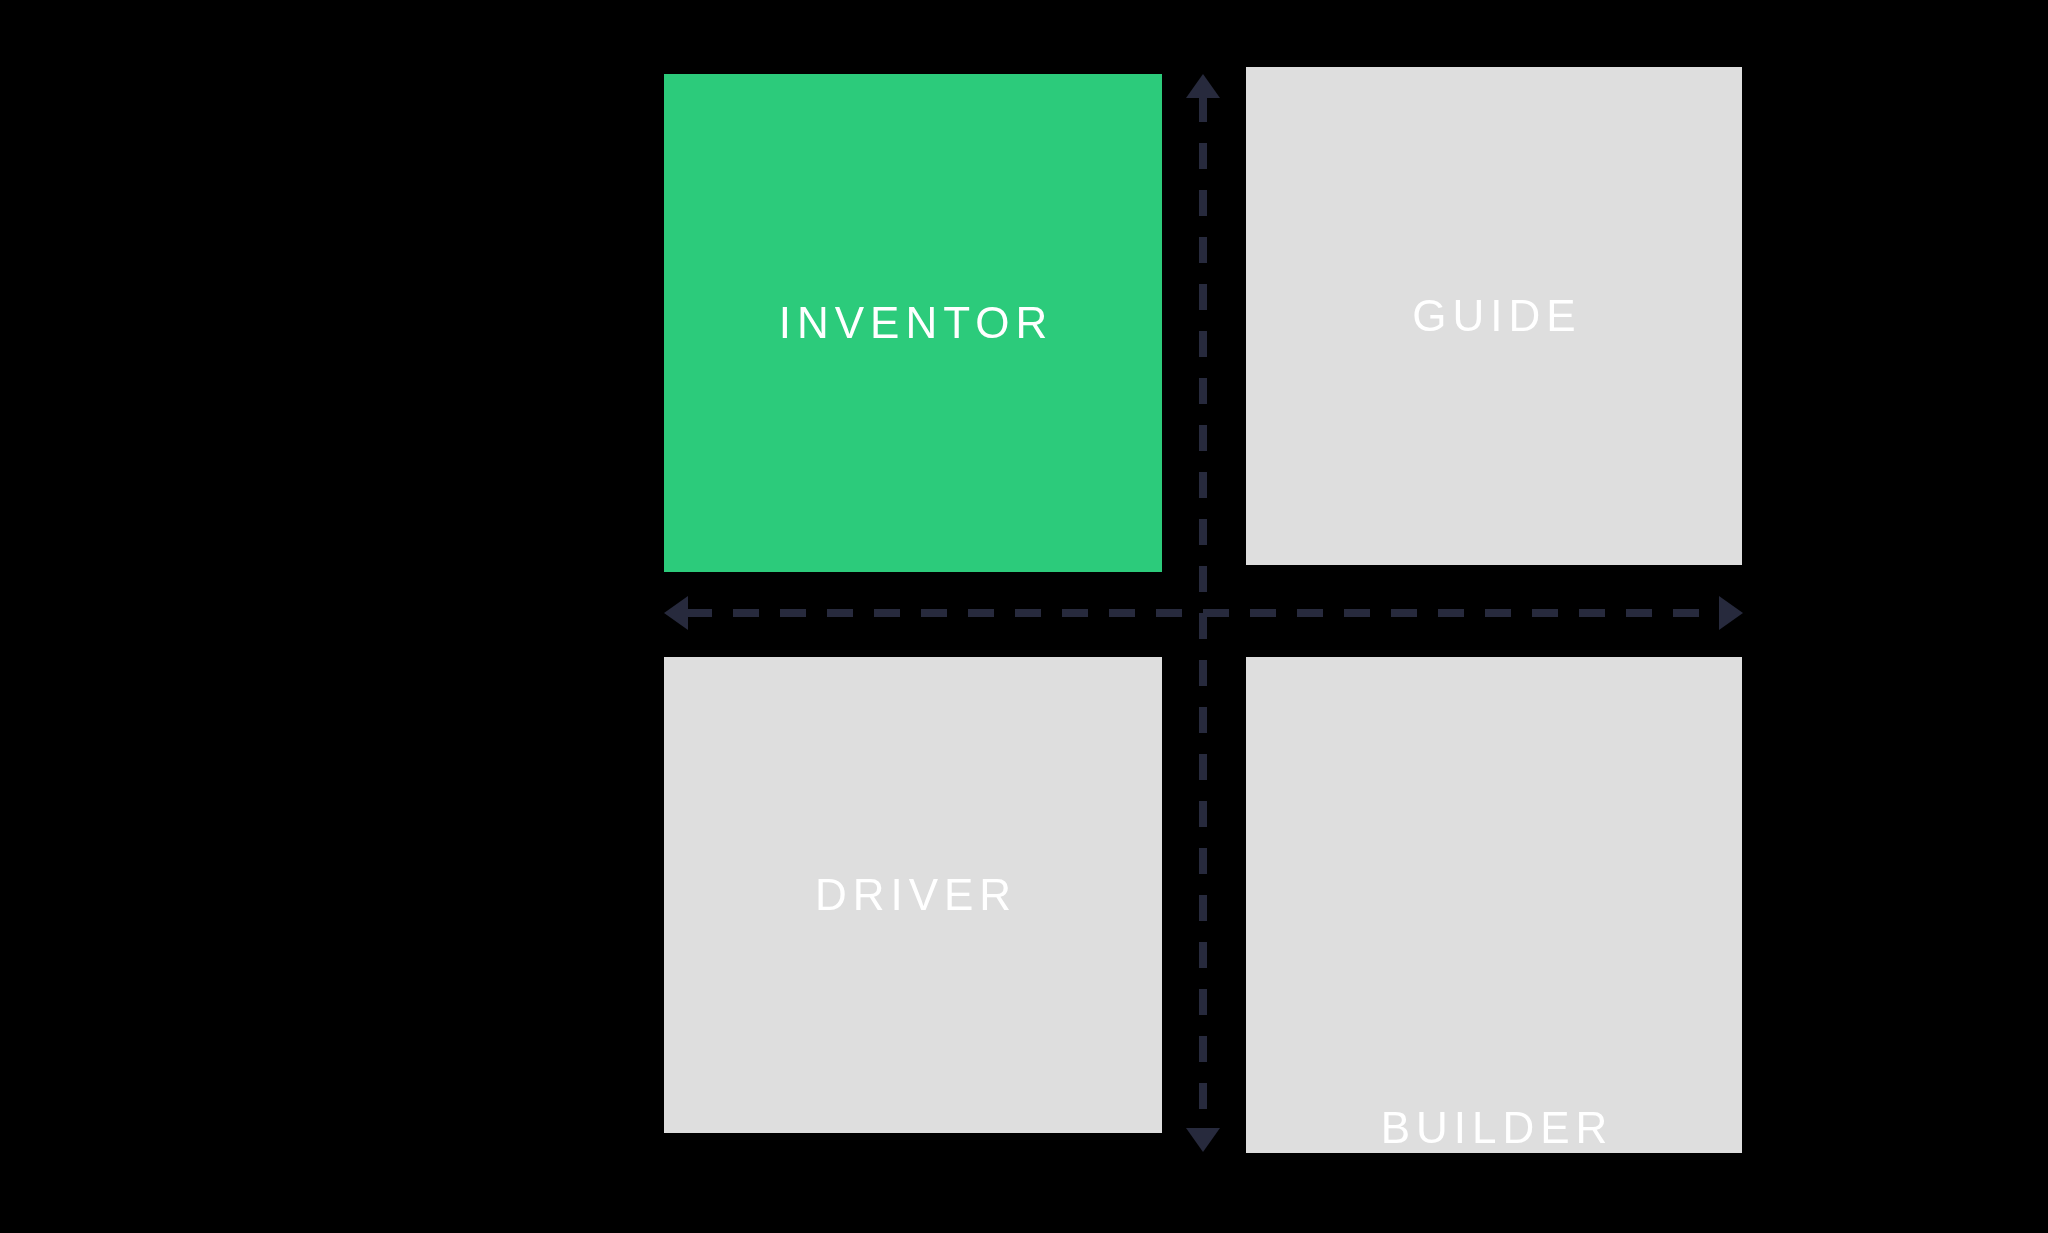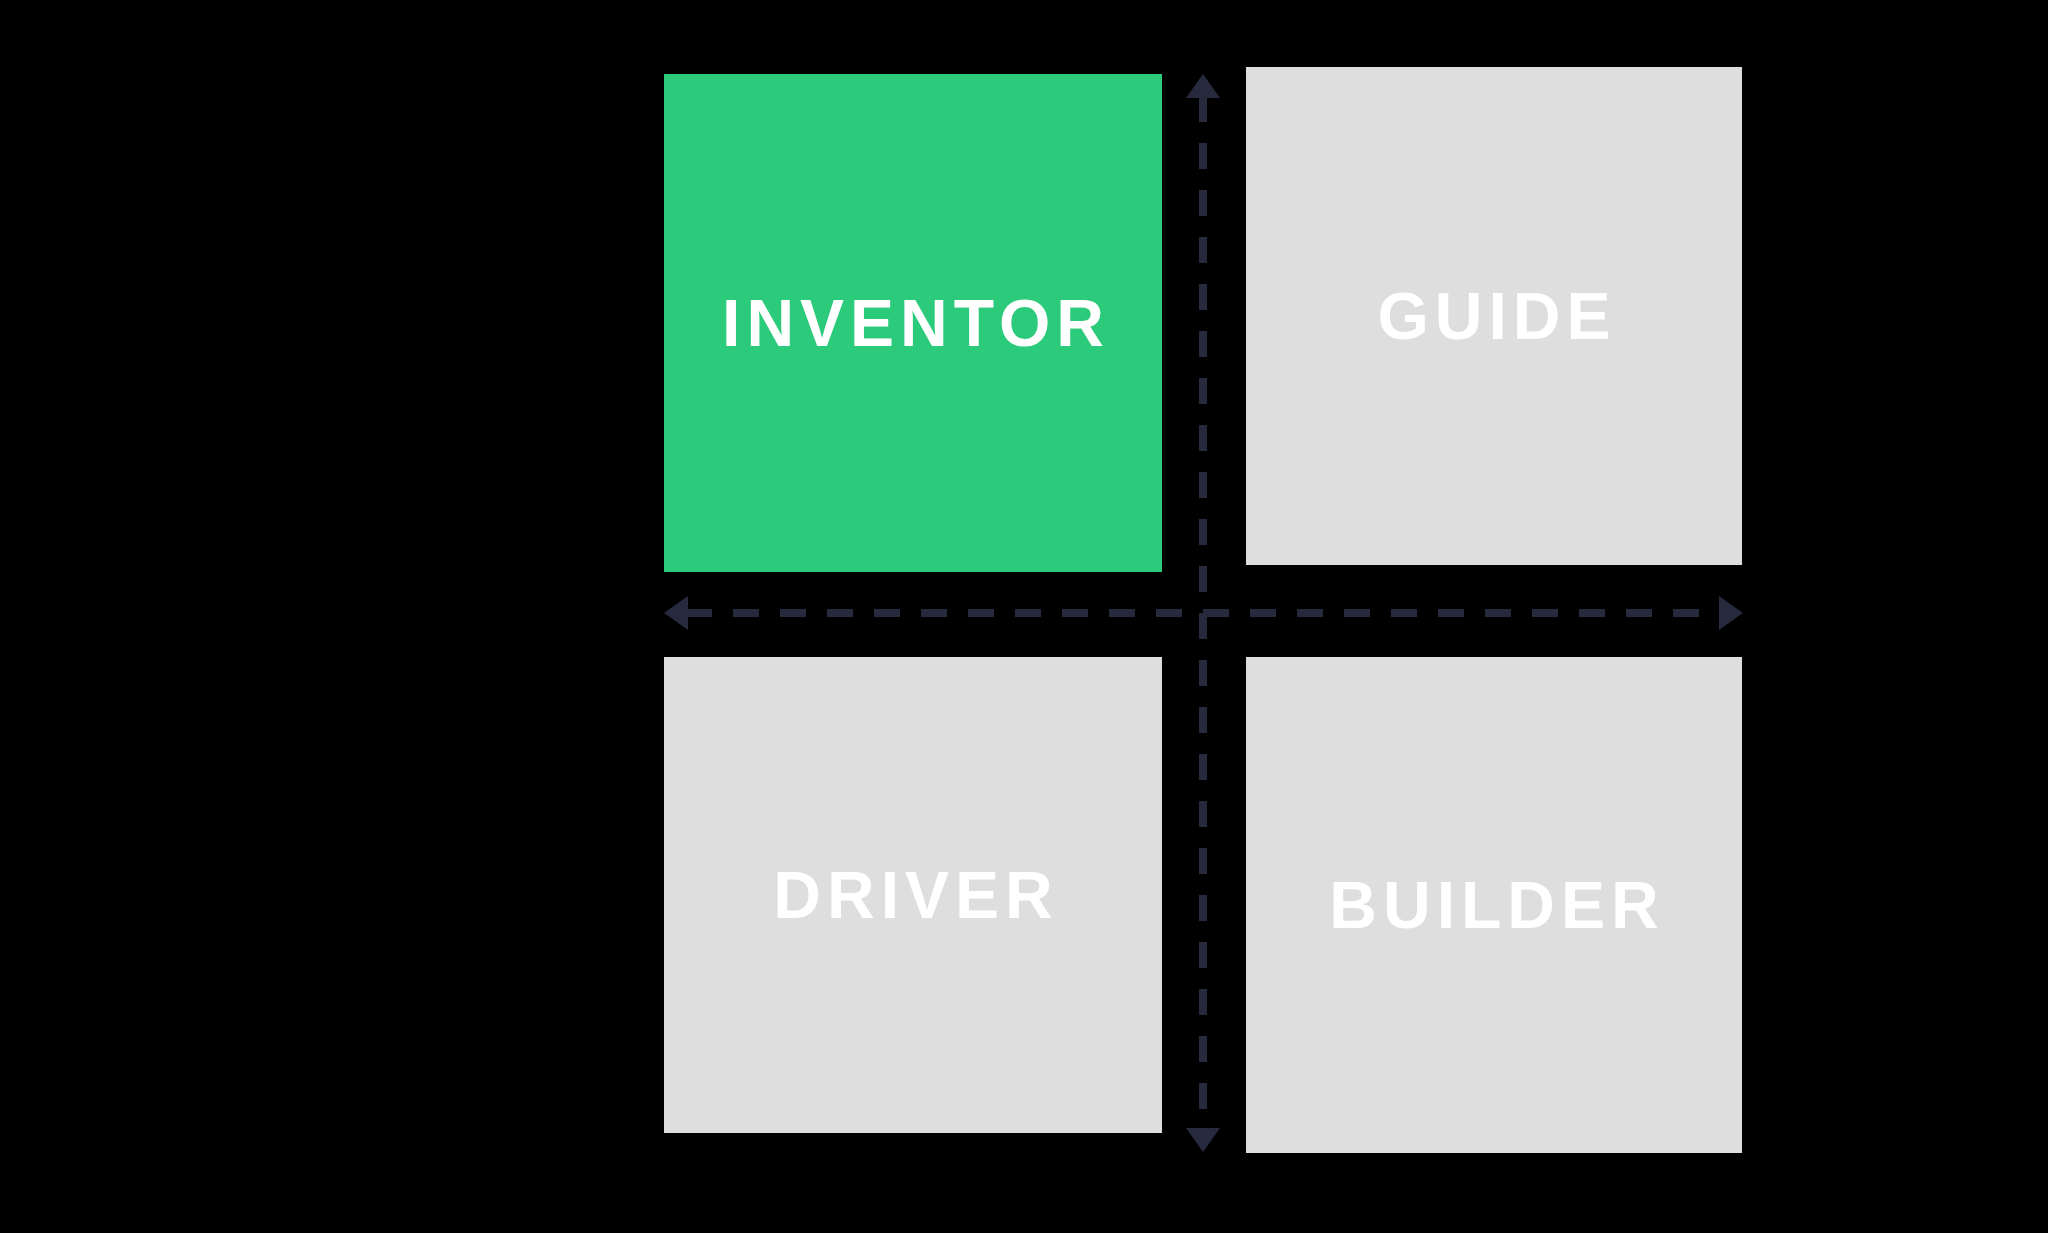--- a/index.html
+++ b/index.html
@@ -19,22 +19,22 @@
     position: absolute;
     display: flex;
     align-items: center;
     justify-content: center;
   }
   .q-top-left     { left: 664px;  top: 74px;  width: 498px; height: 498px; }
   .q-top-right    { left: 1246px; top: 67px;  width: 496px; height: 498px; }
   .q-bottom-left  { left: 664px;  top: 657px; width: 498px; height: 476px; }
   .q-bottom-right { left: 1246px; top: 657px; width: 496px; height: 496px; }
   .q-label {
-    font-size: 66px;
-    font-weight: 700;
+    font-size: 44px;
+    font-weight: 400;
     letter-spacing: 6px;
     color: #ffffff;
     text-indent: 6px; 
     white-space: nowrap;
     user-select: none;
   }
   .axes-svg {
     position: absolute;
     left: 0;
     top: 0;
@@ -65,17 +65,17 @@
   </div>
 
   <div class="quadrant q-top-right" style="background: rgb(222, 222, 222);">
     <span class="q-label" style="color: rgb(255, 255, 255);">GUIDE</span>
   </div>
 
   <div class="quadrant q-bottom-left" style="background: rgb(222, 222, 222);">
     <span class="q-label" style="color: rgb(255, 255, 255);">DRIVER</span>
   </div>
 
-  <div class="quadrant q-bottom-right" style="background: rgb(222, 222, 222);">
+  <div class="quadrant q-bottom-right" style="background: rgb(222, 222, 222); align-items: flex-end;">
     <span class="q-label" style="color: rgb(255, 255, 255);">BUILDER</span>
   </div>
 
 </div>
 
 </body></html>

